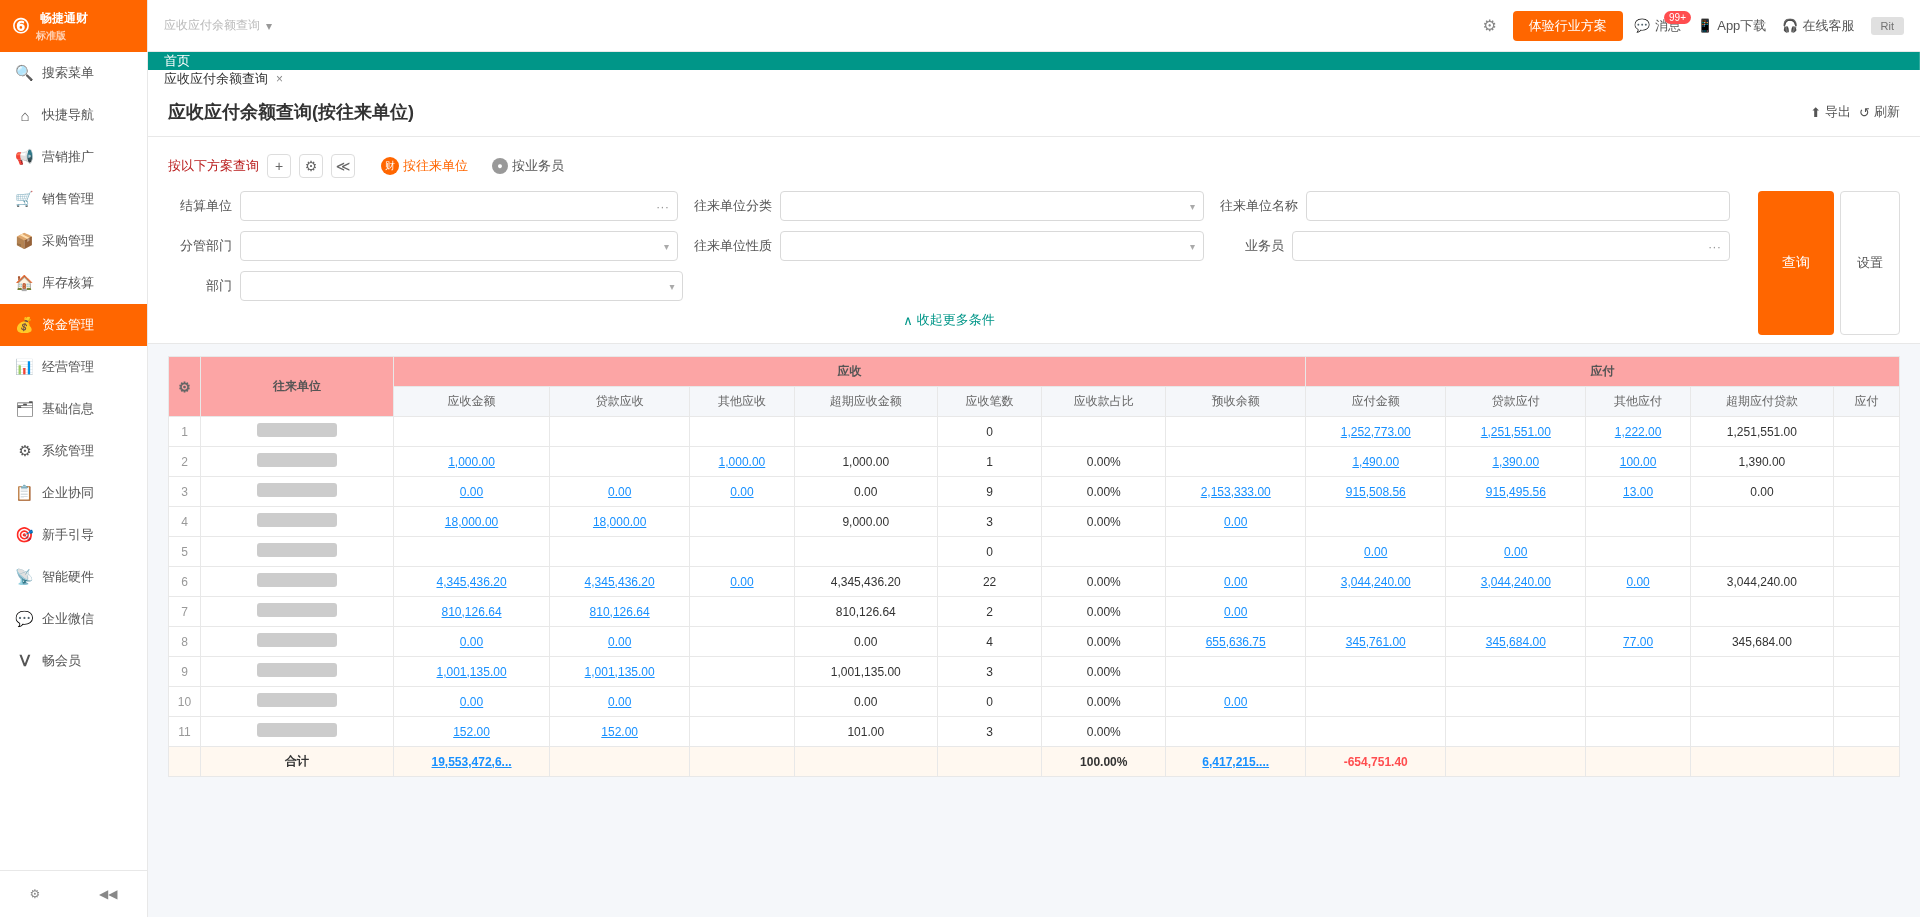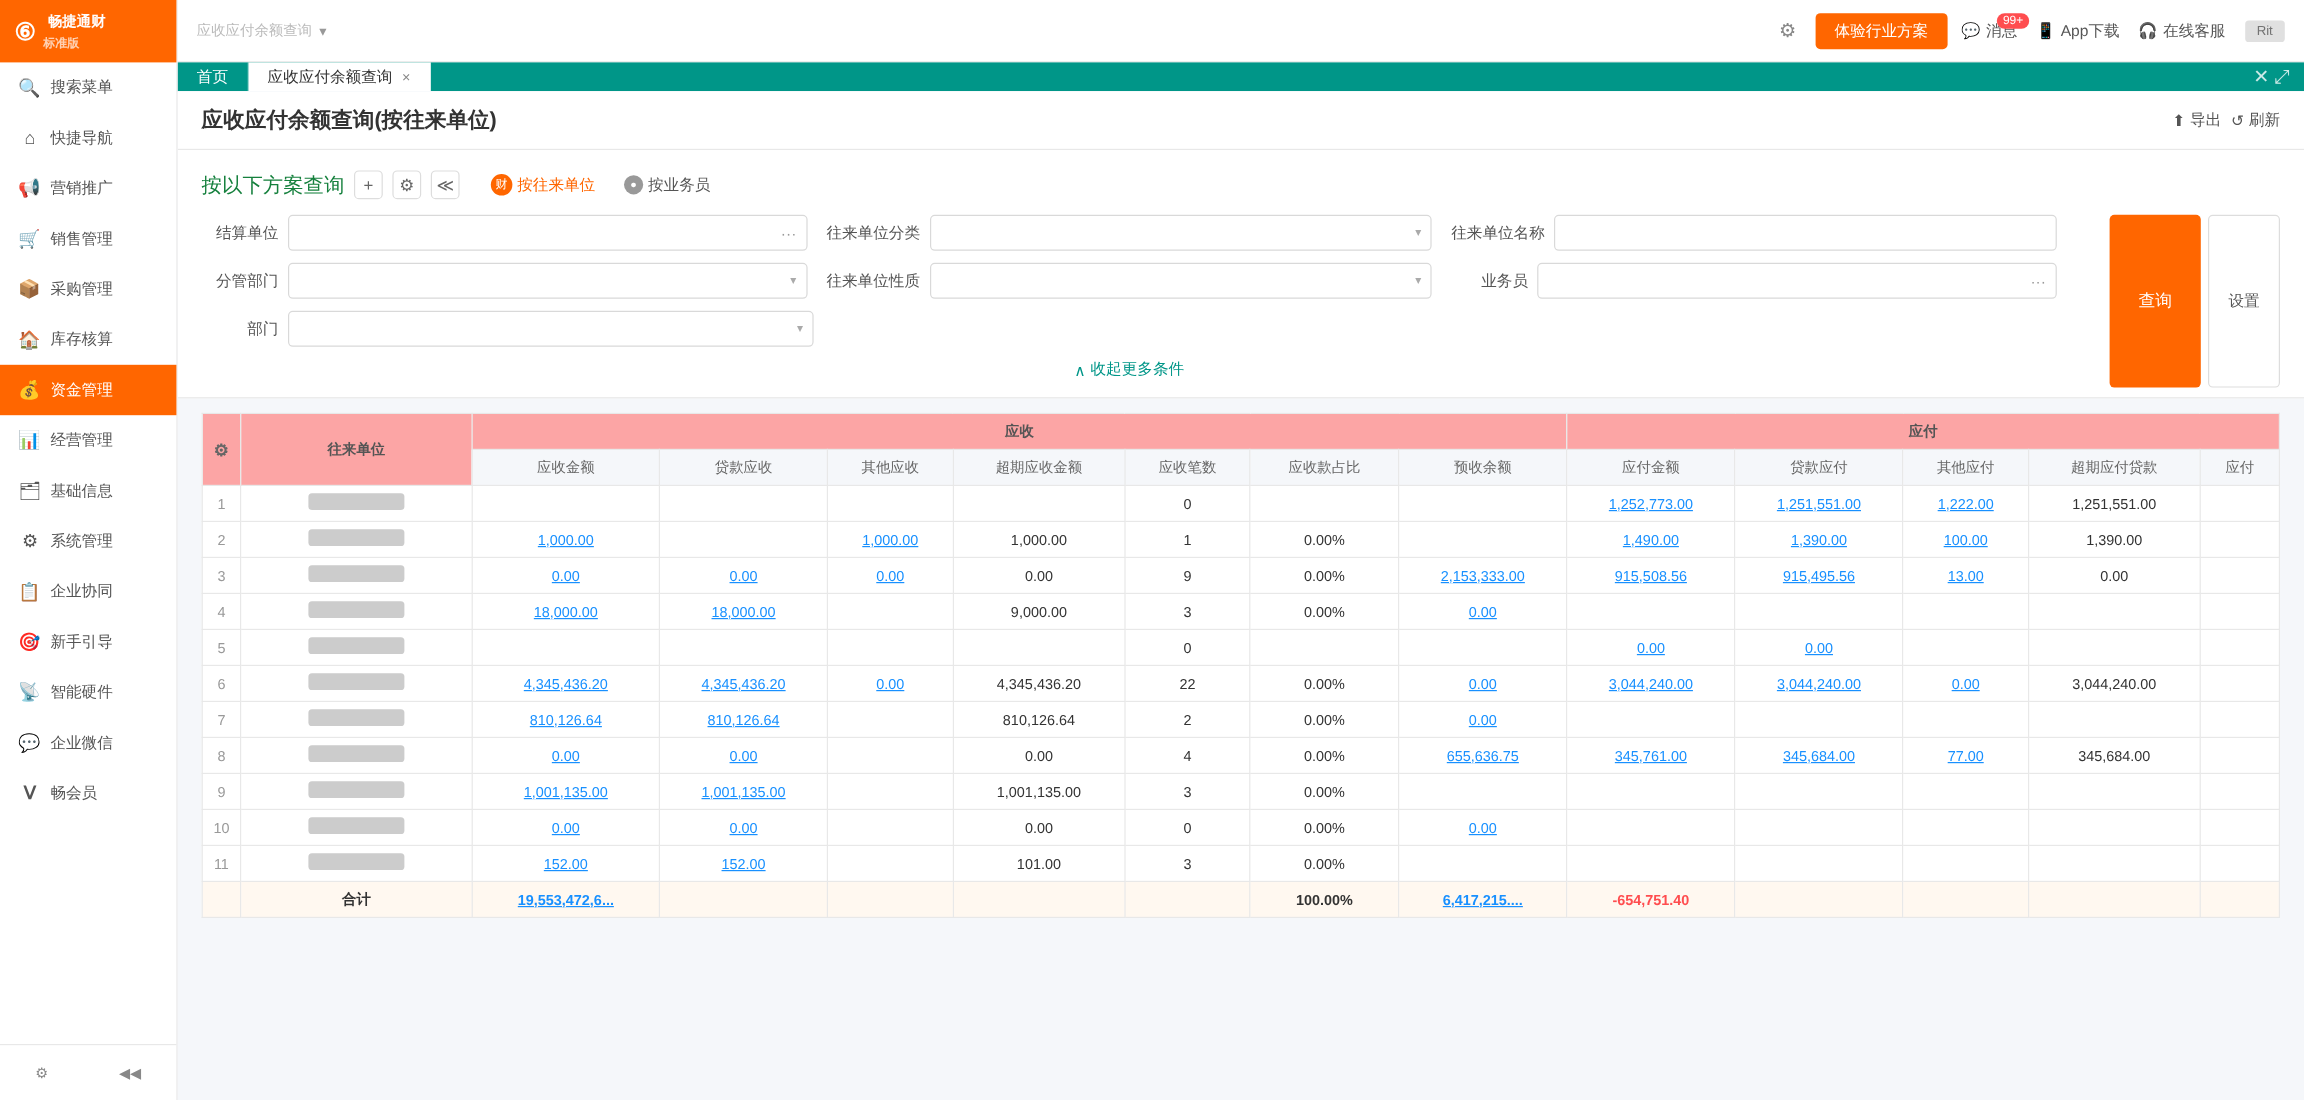--- a/index.html
+++ b/index.html
@@ -26,40 +26,40 @@
     .topbar-gear { color: #888; cursor: pointer; font-size: 16px; padding: 4px; }
     .topbar-btn-trial { background: #ff6600; color: #fff; border: none; padding: 6px 16px; border-radius: 4px; cursor: pointer; font-size: 13px; }
     .topbar-right { display: flex; align-items: center; gap: 16px; margin-left: auto; }
     .topbar-msg { display: flex; align-items: center; gap: 4px; cursor: pointer; color: #555; font-size: 13px; position: relative; }
     .badge { background: #ff4d4f; color: #fff; font-size: 10px; border-radius: 10px; padding: 1px 5px; position: absolute; top: -6px; right: -10px; min-width: 18px; text-align: center; }
     .topbar-app { display: flex; align-items: center; gap: 4px; cursor: pointer; color: #555; font-size: 13px; }
     .topbar-service { display: flex; align-items: center; gap: 4px; cursor: pointer; color: #555; font-size: 13px; }
     .topbar-user { color: #737373; font-size: 11px; cursor: pointer; }
 
     
-    .tabbar { height: 24px; background: #009688; display: flex; align-items: stretch; flex-shrink: 0; }
+    .tabbar { height: 36px; background: #009688; display: flex; align-items: stretch; flex-shrink: 0; flex-direction: column; }
     .tab { display: flex; align-items: center; padding: 0 16px; cursor: pointer; font-size: 13px; color: rgba(255,255,255,0.8); border-right: 1px solid rgba(255,255,255,0.2); gap: 8px; }
     .tab.home { color: #fff; }
     .tab.active { background: #fff; color: #333; }
     .tab-close { font-size: 12px; color: #888; cursor: pointer; }
     .tab-actions { margin-left: auto; display: flex; align-items: center; gap: 4px; padding: 0 12px; }
     .tab-action-btn { color: rgba(255,255,255,0.8); cursor: pointer; font-size: 16px; background: none; border: none; }
 
     
     .page-content { flex: 1; background: #f5f7fa; overflow: hidden; display: flex; flex-direction: column; }
     .page-header { background: #fff; padding: 12px 20px; display: flex; align-items: center; justify-content: space-between; border-bottom: 1px solid #e8e8e8; flex-shrink: 0; }
     .page-title { font-size: 18px; font-weight: 600; color: #333; }
     .page-header-actions { display: flex; gap: 8px; }
     .btn-export { display: flex; align-items: center; gap: 4px; color: #555; cursor: pointer; font-size: 13px; }
     .btn-refresh { display: flex; align-items: center; gap: 4px; color: #555; cursor: pointer; font-size: 13px; }
 
     
     .filter-area { background: #fff; padding: 16px 20px 8px; border-bottom: 1px solid #e8e8e8; flex-shrink: 0; }
     .filter-toolbar { display: flex; align-items: center; gap: 8px; margin-bottom: 12px; }
-    .filter-label { color: #15803d; font-size: 17px; }
+    .filter-label { color: #b91c1c; font-size: 13px; }
     .filter-toolbar-btn { width: 24px; height: 24px; border: 1px solid #ddd; border-radius: 4px; display: flex; align-items: center; justify-content: center; cursor: pointer; font-size: 14px; color: #666; background: #fff; }
     .filter-plan-list { display: flex; gap: 4px; margin-left: 8px; }
     .filter-plan-item { display: flex; align-items: center; gap: 4px; padding: 4px 10px; border-radius: 4px; cursor: pointer; font-size: 13px; color: #555; }
     .filter-plan-item.active { color: #ff6600; }
     .filter-plan-icon { width: 18px; height: 18px; background: #ff6600; border-radius: 50%; color: #fff; display: flex; align-items: center; justify-content: center; font-size: 10px; }
     .filter-plan-icon-sm { width: 16px; height: 16px; background: #999; border-radius: 50%; color: #fff; display: flex; align-items: center; justify-content: center; font-size: 9px; }
     .filter-row { display: flex; align-items: center; gap: 16px; }
     .filter-field { display: flex; align-items: center; gap: 8px; flex: 1; }
     .filter-field-label { color: #555; font-size: 13px; white-space: nowrap; min-width: 64px; text-align: right; }
     .filter-input { flex: 1; height: 30px; border: 1px solid #d9d9d9; border-radius: 4px; padding: 0 8px; font-size: 13px; color: #333; display: flex; align-items: center; justify-content: space-between; cursor: pointer; background: #fff; }
@@ -248,21 +248,21 @@
             <div class="filter-plan-icon" style="font-size:10px;">财</div>
             <span>按往来单位</span>
           </div>
           <div class="filter-plan-item">
             <div class="filter-plan-icon-sm">●</div>
             <span>按业务员</span>
           </div>
         </div>
       </div>
 
-      <div style="display:flex; gap:28px;">
+      <div style="display:flex; gap:12px;">
         <div style="flex:1;">
 
           <div class="filter-row" style="margin-bottom:10px;">
             <div class="filter-field">
               <span class="filter-field-label">结算单位</span>
               <div class="filter-input">
                 <span></span>
                 <span class="filter-input-dots">···</span>
               </div>
             </div>

